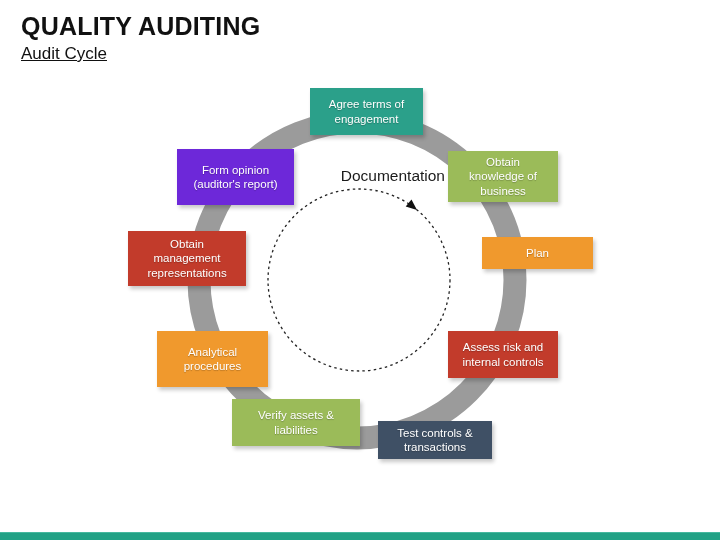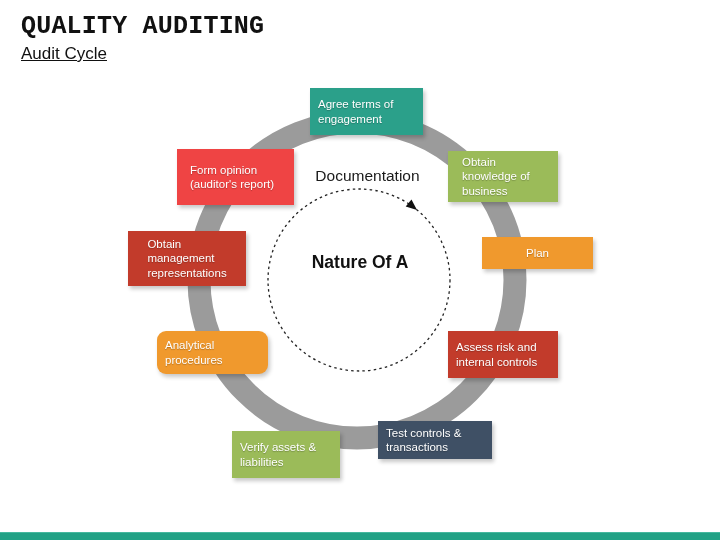--- a/index.html
+++ b/index.html
@@ -3,49 +3,49 @@
 <meta charset="utf-8">
 <style>
   html,body{margin:0;padding:0;}
   body{
     width:720px;height:540px;background:#ffffff;overflow:hidden;position:relative;
     font-family:"Liberation Sans", sans-serif;
   }
   .slide{position:absolute;inset:0;}
   .slide-title{
     position:absolute;left:21px;top:12px;margin:0;
-    font-size:25px;font-weight:700;color:#111;letter-spacing:0.2px;font-family:Liberation Mono, monospace;
+    font-size:25px;font-weight:700;color:#111;letter-spacing:0.2px;
   }
   .slide-subtitle{
     position:absolute;left:21px;top:44px;
     font-size:17px;color:#111;text-decoration:underline;
   }
   .diagram-svg{position:absolute;left:0;top:0;z-index:1;}
   .doc-label{
     position:absolute;left:290px;top:167px;width:155px;z-index:2;
-    text-align:center;font-size:15.5px;color:#1a1a1a;
+    text-align:right;font-size:15.5px;color:#1a1a1a;
   }
   .center-text{
     position:absolute;left:270px;top:249px;width:180px;z-index:2;
     text-align:center;font-size:17.5px;line-height:26px;font-weight:700;color:#111;
   }
   .step{
     position:absolute;z-index:3;display:flex;align-items:center;justify-content:center;
-    text-align:left;color:#ffffff;font-size:11.5px;line-height:14.4px;
+    text-align:center;color:#ffffff;font-size:11.5px;line-height:14.4px;
     padding:4px 8px;box-sizing:border-box;
     box-shadow:2px 3px 4px rgba(0,0,0,0.22);
     text-shadow:0 1px 1px rgba(0,0,0,0.25);
   }
   .s1{left:310px;top:88px;width:113px;height:47px;}
   .s2{left:448px;top:151px;width:110px;height:51px;padding:15px 14px;}
   .s3{left:482px;top:237px;width:111px;height:32px;}
   .s4{left:448px;top:331px;width:110px;height:47px;}
   .s5{left:378px;top:421px;width:114px;height:38px;}
-  .s6{left:232px;top:431px;width:108px;height:47px;}
-  .s7{left:157px;top:331px;width:111px;height:43px;border-radius:9px;}
+  .s6{left:232px;top:399px;width:128px;height:47px;}
+  .s7{left:157px;top:331px;width:111px;height:56px;}
   .s8{left:128px;top:231px;width:118px;height:55px;padding:4px 28px;}
   .s9{left:177px;top:149px;width:117px;height:56px;padding:4px 13px;}
   .footer-bar{
     position:absolute;left:0;bottom:0;width:720px;height:8px;z-index:4;
     border-top:1px solid #45b89e;box-sizing:border-box;
   }
 </style>
 </head>
 <body>
 
@@ -56,27 +56,26 @@
 
   <svg class="diagram-svg" width="720" height="540" viewBox="0 0 720 540">
     <circle cx="357" cy="280" r="158" fill="none" stroke-width="23" stroke="#9B9B9B"></circle>
     <circle cx="359" cy="280" r="91" fill="none" stroke-width="1.3" stroke-dasharray="2.5 3.2" stroke="#222222"></circle>
     <polygon points="0,0 -11,-4.5 -11,4.5" transform="translate(417,210) rotate(40)" fill="#111111"></polygon>
   </svg>
 
   <div class="doc-label">Documentation</div>
 
   <div class="center-text">
-    <div>Nature Of A</div>
   </div>
 
   <div class="step s1" style="background-color: rgb(43, 160, 138);">Agree terms of engagement</div>
   <div class="step s2" style="background-color: rgb(155, 187, 89);">Obtain knowledge of business</div>
   <div class="step s3" style="background-color: rgb(240, 153, 45);">Plan</div>
   <div class="step s4" style="background-color: rgb(194, 59, 43);">Assess risk and internal controls</div>
   <div class="step s5" style="background-color: rgb(63, 80, 101);">Test controls &amp; transactions</div>
   <div class="step s6" style="background-color: rgb(155, 187, 89);">Verify assets &amp; liabilities</div>
   <div class="step s7" style="background-color: rgb(240, 153, 45);">Analytical procedures</div>
   <div class="step s8" style="background-color: rgb(194, 59, 43);">Obtain management representations</div>
-  <div class="step s9" style="background-color: #ef4444;">Form opinion (auditor's report)</div>
+  <div class="step s9" style="background-color: #6d28d9;">Form opinion (auditor's report)</div>
 
   <div class="footer-bar" style="background-color: rgb(33, 161, 133);"></div>
 </div>
 
 </body></html>

